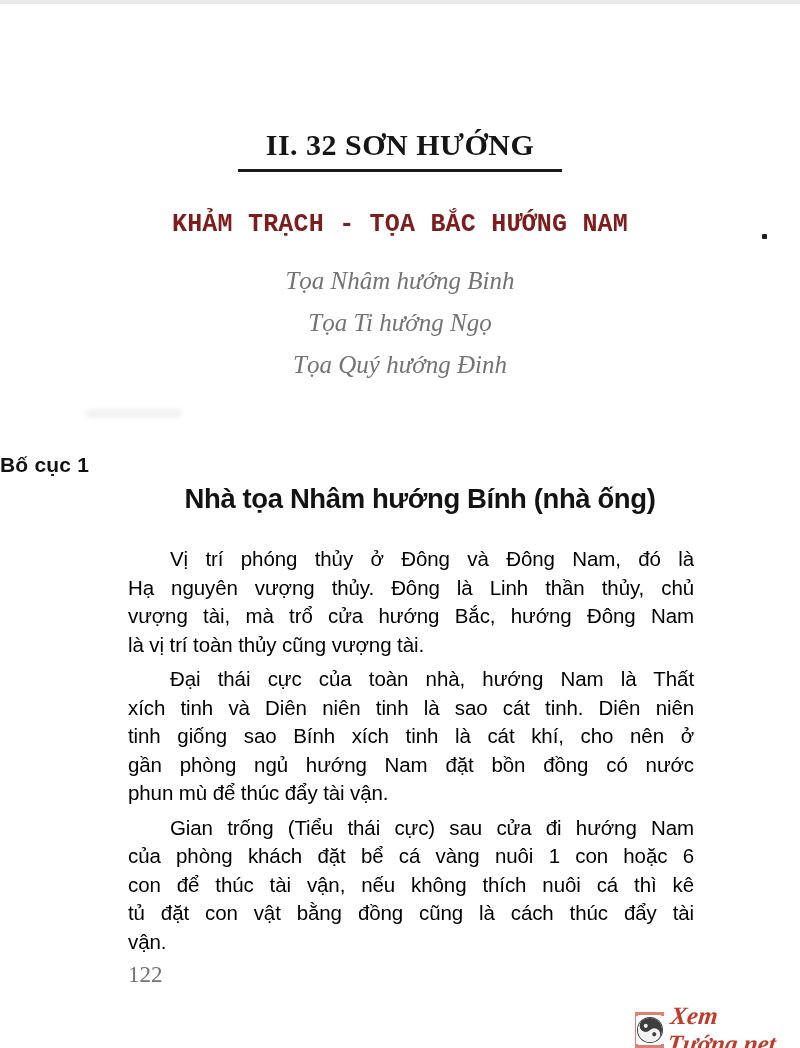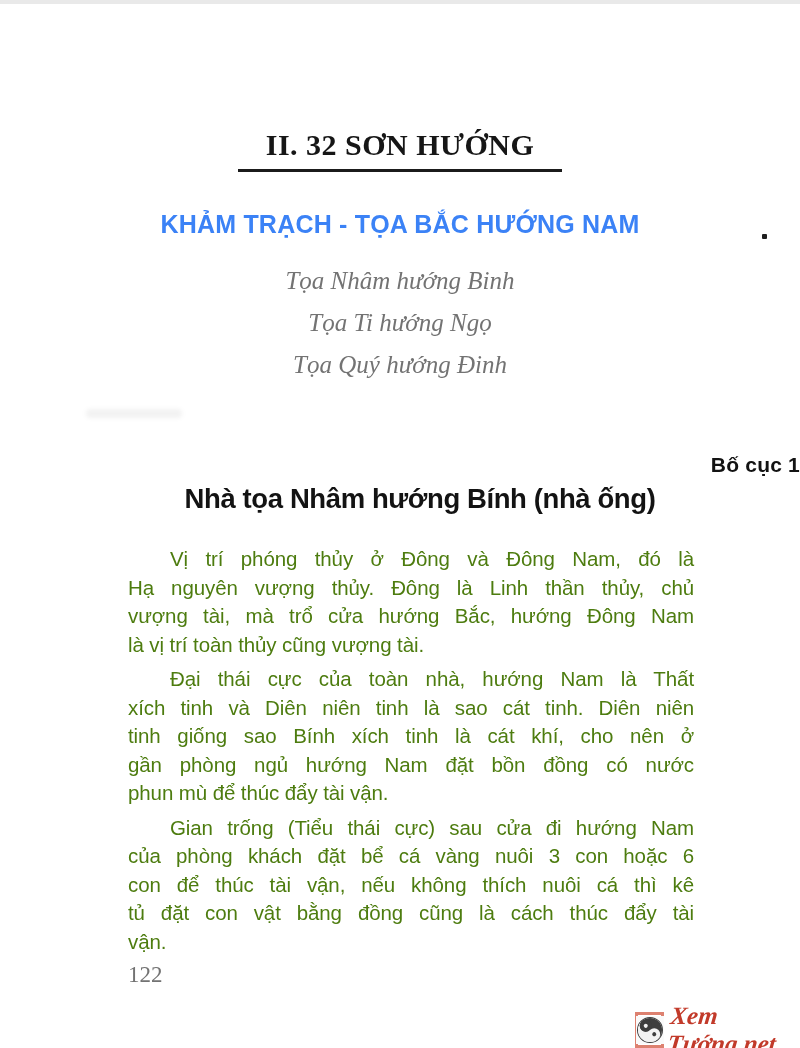--- a/index.html
+++ b/index.html
@@ -17,40 +17,40 @@
   .title{
     display:inline-block;
     font-family:"Liberation Serif","DejaVu Serif",serif;
     font-weight:bold;font-size:30px;letter-spacing:.5px;
     color:#161616;
     padding:0 28px 7px 28px;
     border-bottom:3px solid #1b1b1b;
   }
   .subtitle{
     position:absolute;top:206px;left:0;width:100%;text-align:center;
-    font-family:Liberation Sans, sans-serif;
-    font-weight:bold;font-size:25px;letter-spacing:.2px;color:#3b82f6;
+    font-family:Liberation Mono, monospace;
+    font-weight:bold;font-size:25px;letter-spacing:.2px;color:#7f1d1d;
   }
   .epigraph{
     position:absolute;top:256px;left:0;width:100%;text-align:center;
     font-family:"Liberation Serif","DejaVu Serif",serif;
     font-style:italic;font-size:25px;line-height:42px;color:#737373;
   }
   .kicker{
-    position:absolute;top:449px;left:0;width:100%;text-align:right;
+    position:absolute;top:449px;left:0;width:100%;text-align:left;
     font-weight:bold;font-size:21px;color:#131313;letter-spacing:.2px;
   }
   .section-heading{
     position:absolute;top:479px;left:0;width:100%;text-align:center;
     font-weight:bold;font-size:27.5px;color:#131313;letter-spacing:-.4px;padding-left:20px;
   }
   
   .body-text{
     position:absolute;top:541px;left:128px;width:566px;
-    font-size:20.5px;line-height:28.5px;color:#4d7c0f;
+    font-size:20.5px;line-height:28.5px;color:#000000;
     letter-spacing:-.1px;
   }
   .paragraph{margin:0 0 6px 0;}
   .ln{text-align:justify;text-align-last:justify;white-space:normal;}
   .ln.first{text-indent:42px;}
   .ln.last{text-align-last:left;}
   
   .page-number{
     position:absolute;top:958px;left:128px;
     font-family:"Liberation Serif","DejaVu Serif",serif;
@@ -129,21 +129,21 @@
     </div>
     <div class="paragraph">
       <div class="ln first">Đại thái cực của toàn nhà, hướng Nam là Thất</div>
       <div class="ln">xích tinh và Diên niên tinh là sao cát tinh. Diên niên</div>
       <div class="ln">tinh giống sao Bính xích tinh là cát khí, cho nên ở</div>
       <div class="ln">gần phòng ngủ hướng Nam đặt bồn đồng có nước</div>
       <div class="ln last">phun mù để thúc đẩy tài vận.</div>
     </div>
     <div class="paragraph">
       <div class="ln first">Gian trống (Tiểu thái cực) sau cửa đi hướng Nam</div>
-      <div class="ln">của phòng khách đặt bể cá vàng nuôi 3 con hoặc 6</div>
+      <div class="ln">của phòng khách đặt bể cá vàng nuôi 1 con hoặc 6</div>
       <div class="ln">con để thúc tài vận, nếu không thích nuôi cá thì kê</div>
       <div class="ln">tủ đặt con vật bằng đồng cũng là cách thúc đẩy tài</div>
       <div class="ln last">vận.</div>
     </div>
   </div>
 
   <div class="page-number">122</div>
 
   <div class="watermark">
     <div class="wm-box">

